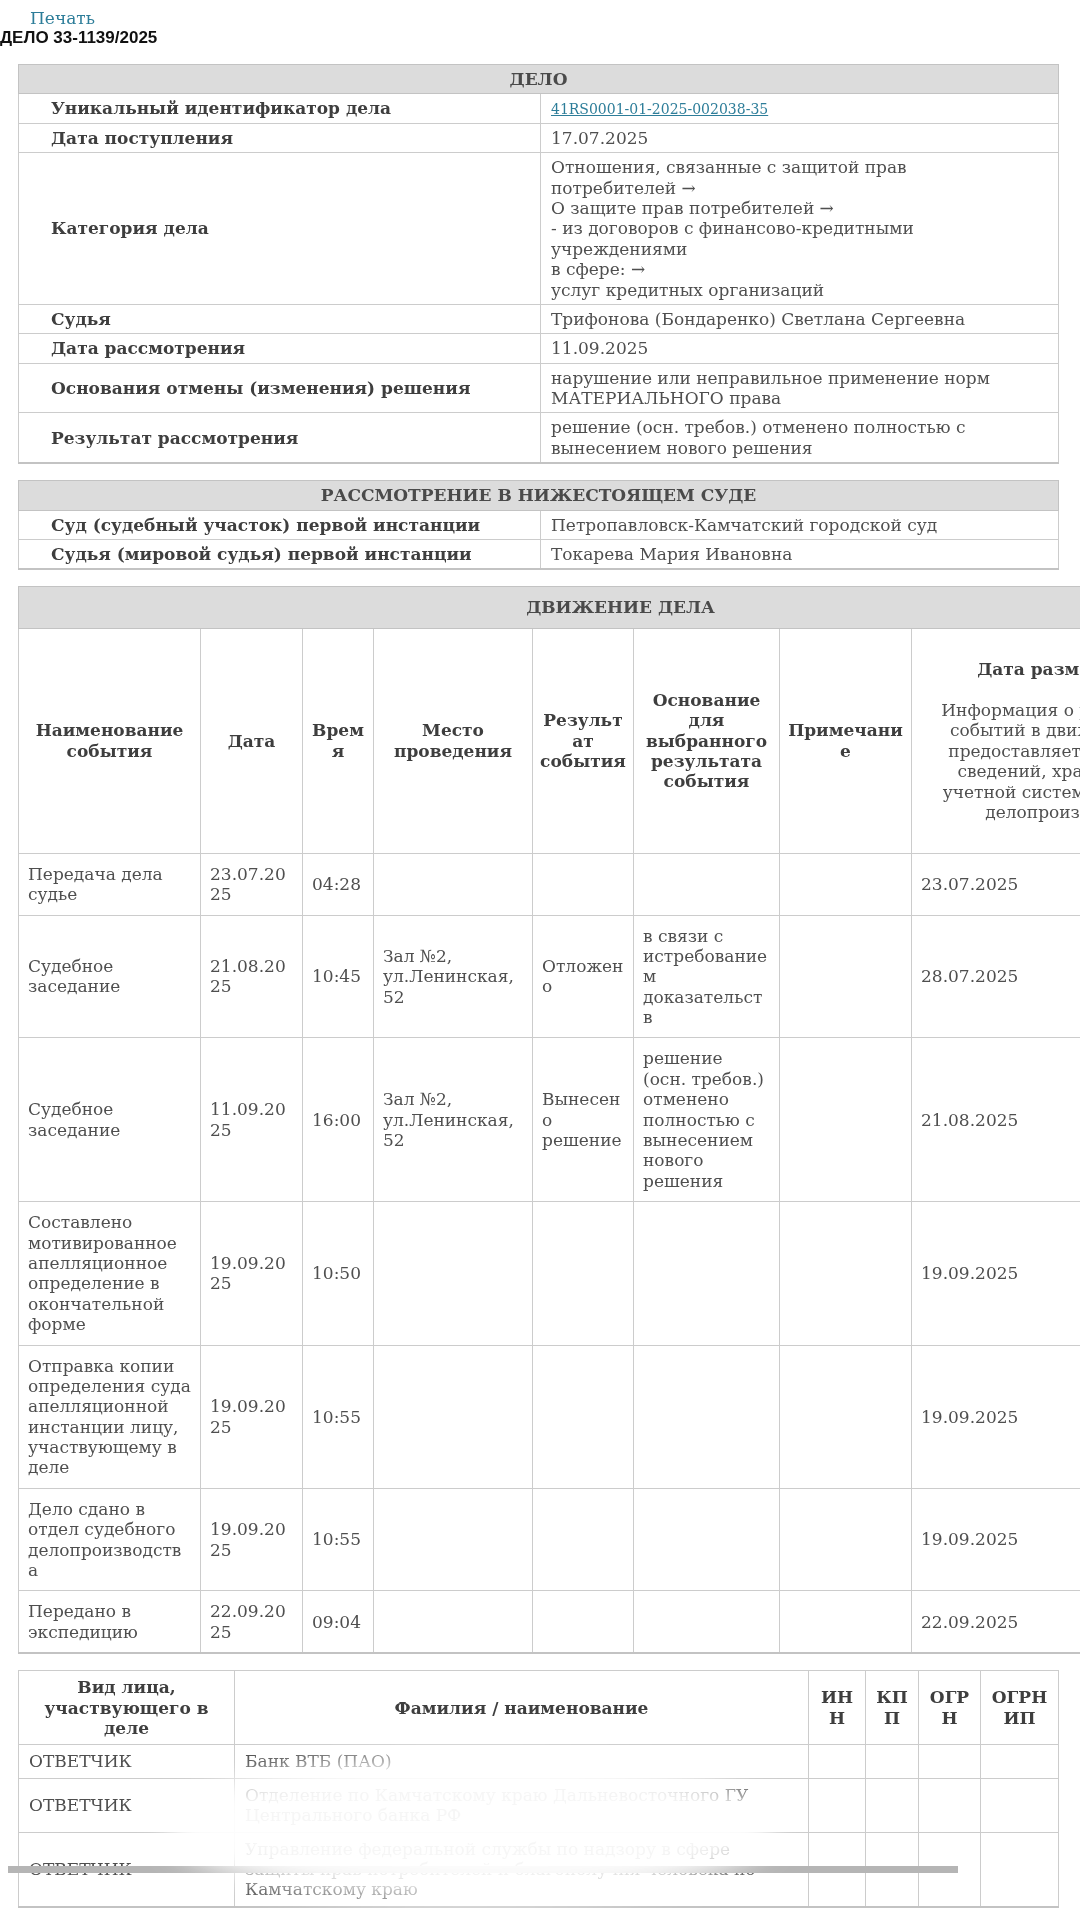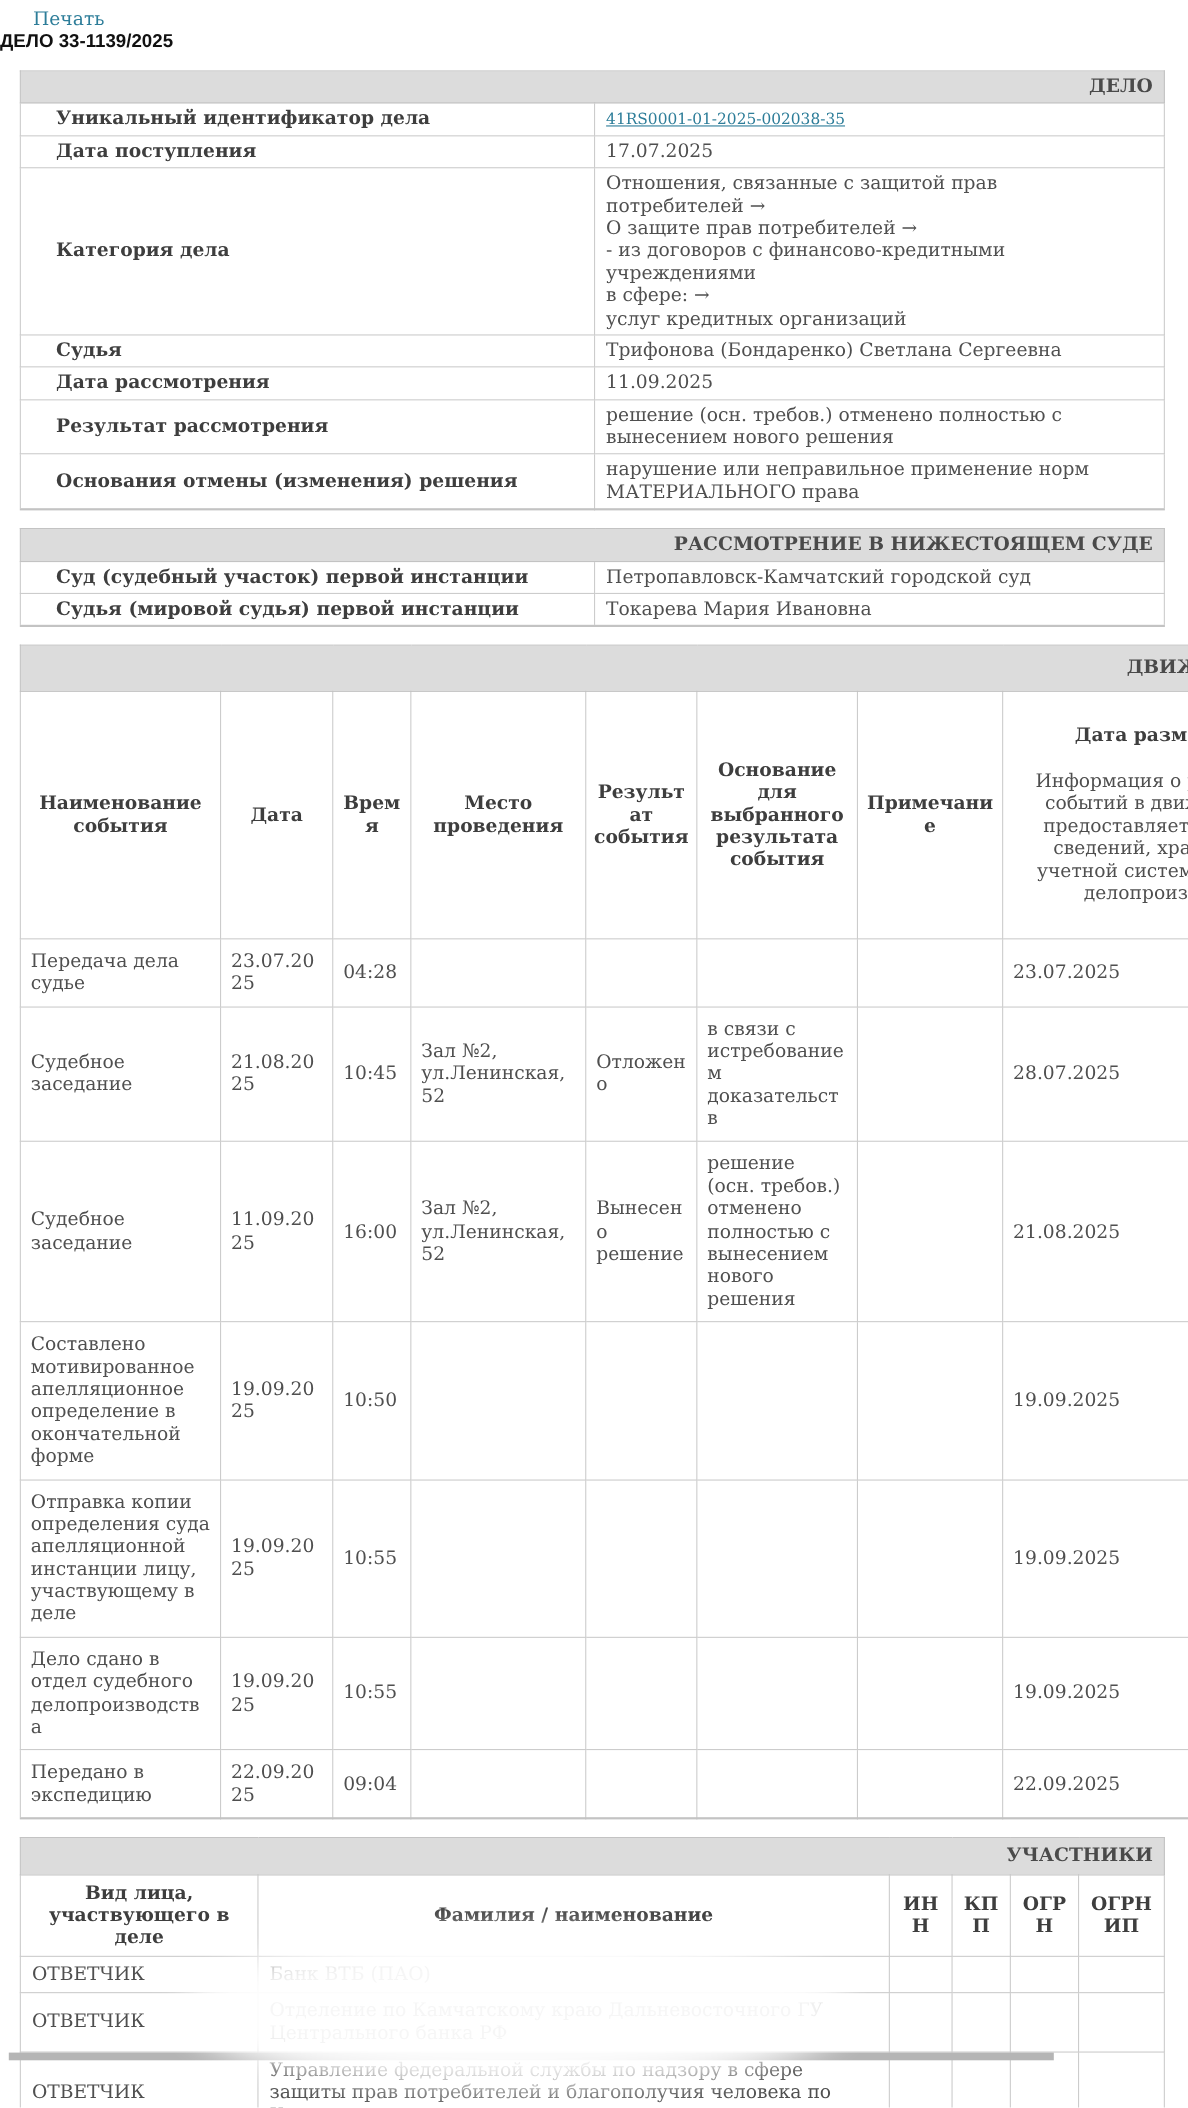--- a/index.html
+++ b/index.html
@@ -40,21 +40,21 @@
     vertical-align: middle;
     text-align: left;
     white-space: pre-line;
     word-wrap: break-word;
   }
   .caption-cell {
     background: #dcdcdc;
     border: 1px solid #c3c3c3;
     font-weight: bold;
     color: #4a4a4a;
-    text-align: right;
+    text-align: center;
     padding: 4px 6px;
     white-space: nowrap;
   }
   
   .kv { width: 1040px; }
   .kv td { padding: 4px 10px; }
   .kv tbody td:first-child { font-weight: bold; color: #3e3e3e; padding-left: 32px; }
   
   .movement { width: 1204px; }
   .movement th { font-weight: bold; color: #3e3e3e; text-align: center; padding: 10px 6px; }
@@ -130,28 +130,28 @@
       </tr>
       <tr>
         <td>Судья</td>
         <td>Трифонова (Бондаренко) Светлана Сергеевна</td>
       </tr>
       <tr>
         <td>Дата рассмотрения</td>
         <td>11.09.2025</td>
       </tr>
       <tr>
+        <td>Основания отмены (изменения) решения</td>
+        <td>нарушение или неправильное применение норм
+МАТЕРИАЛЬНОГО права</td>
+      </tr>
+      <tr>
         <td>Результат рассмотрения</td>
         <td>решение (осн. требов.) отменено полностью с
 вынесением нового решения</td>
-      </tr>
-      <tr>
-        <td>Основания отмены (изменения) решения</td>
-        <td>нарушение или неправильное применение норм
-МАТЕРИАЛЬНОГО права</td>
       </tr>
     </tbody>
 </table>
 
 
 <table class="kv">
   <colgroup>
       <col style="width:522px">
       <col style="width:518px">
     </colgroup>
@@ -286,23 +286,20 @@
   <colgroup>
     <col style="width:216px">
       <col style="width:574px">
       <col style="width:57px">
     <col style="width:53px">
       <col style="width:62px">
       <col style="width:78px">
   </colgroup>
   <thead>
     <tr>
-      <td class="caption-cell" colspan="6">УЧАСТНИКИ</td>
-    </tr>
-    <tr>
       <th>Вид лица, участвующего в деле</th>
       <th>Фамилия / наименование</th>
       <th>ИНН</th>
       <th>КПП</th>
       <th>ОГРН</th>
       <th>ОГРНИП</th>
     </tr>
   </thead>
   <tbody>
       <tr>

